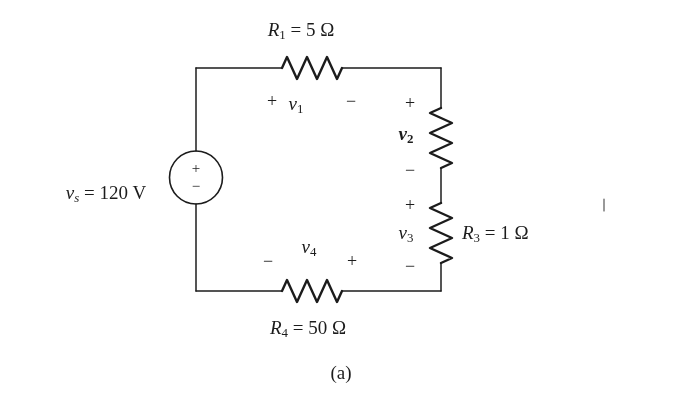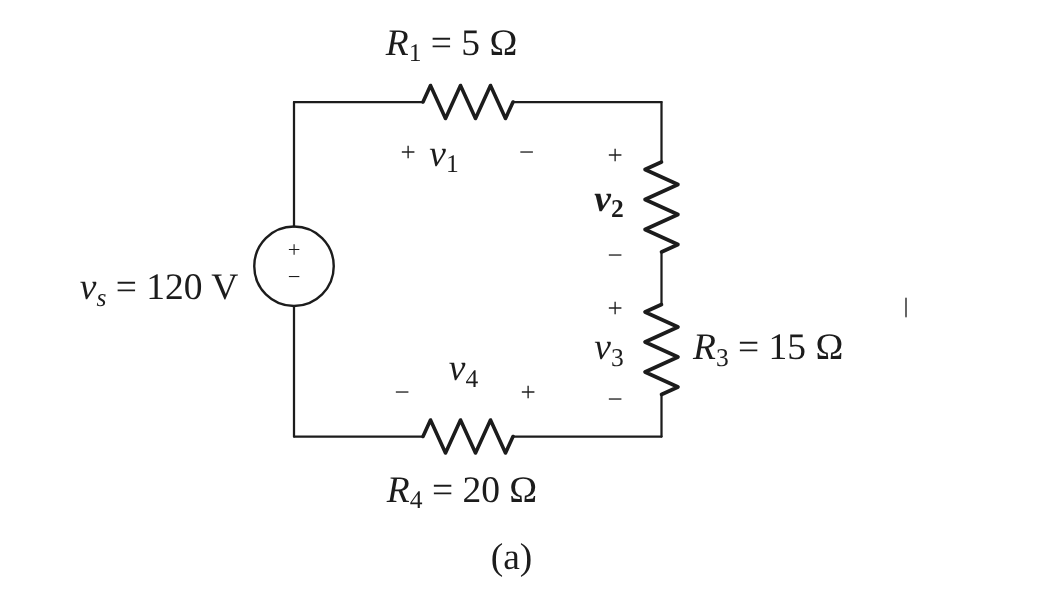--- a/index.html
+++ b/index.html
@@ -8,21 +8,21 @@
     width: 700px;
     height: 406px;
     background: #ffffff;
     font-family: "Liberation Serif", "DejaVu Serif", serif;
     color: #1c1c1c;
     overflow: hidden;
   }
   .stage svg { position: absolute; left: 0; top: 0; }
   .lbl {
     position: absolute;
-    font-size: 25px;
+    font-size: 19px;
     line-height: 1;
     white-space: pre;
     transform: translate(-50%, -50%);
     color: #1c1c1c;
   }
   .lbl.left-align { transform: translateY(-50%); }
   .sign { font-size: 18px; }
   .src-sign { font-size: 15px; }
   .it { font-style: italic; }
   sub {
@@ -69,27 +69,27 @@
 
   <div class="lbl sign" style="left:410px; top:103px;">+</div>
   <div class="lbl" style="left:406px; top:133px;font-weight:bold;"><span class="it">v</span><sub>2</sub></div>
   <div class="lbl sign" style="left:410px; top:170px;">−</div>
 
 
   <div class="lbl sign" style="left:410px; top:205px;">+</div>
   <div class="lbl" style="left:406px; top:232px;"><span class="it">v</span><sub>3</sub></div>
   <div class="lbl sign" style="left:410px; top:266px;">−</div>
 
-  <div class="lbl left-align" style="left:462px; top:232px;"><span class="it">R</span><sub>3</sub><span> = 15 Ω</span></div>
+  <div class="lbl left-align" style="left:462px; top:232px;"><span class="it">R</span><sub>3</sub><span> = 1 Ω</span></div>
 
   <div class="lbl sign" style="left:268px; top:261px;">−</div>
   <div class="lbl" style="left:309px; top:246px;"><span class="it">v</span><sub>4</sub></div>
   <div class="lbl sign" style="left:352px; top:261px;">+</div>
 
-  <div class="lbl" style="left:308px; top:327px;"><span class="it">R</span><sub>4</sub><span> = 20 Ω</span></div>
+  <div class="lbl" style="left:308px; top:327px;"><span class="it">R</span><sub>4</sub><span> = 50 Ω</span></div>
 
   <div class="lbl" style="left:106px; top:176px;margin-top:16px;"><span class="it">v</span><sub class="it">s</sub><span> = 120 V</span></div>
 
   <div class="lbl src-sign" style="left:196px; top:168px;">+</div>
   <div class="lbl src-sign" style="left:196px; top:186px;">−</div>
 
   <div class="lbl" style="left:341px; top:372px;">(a)</div>
 
 </div>
 

